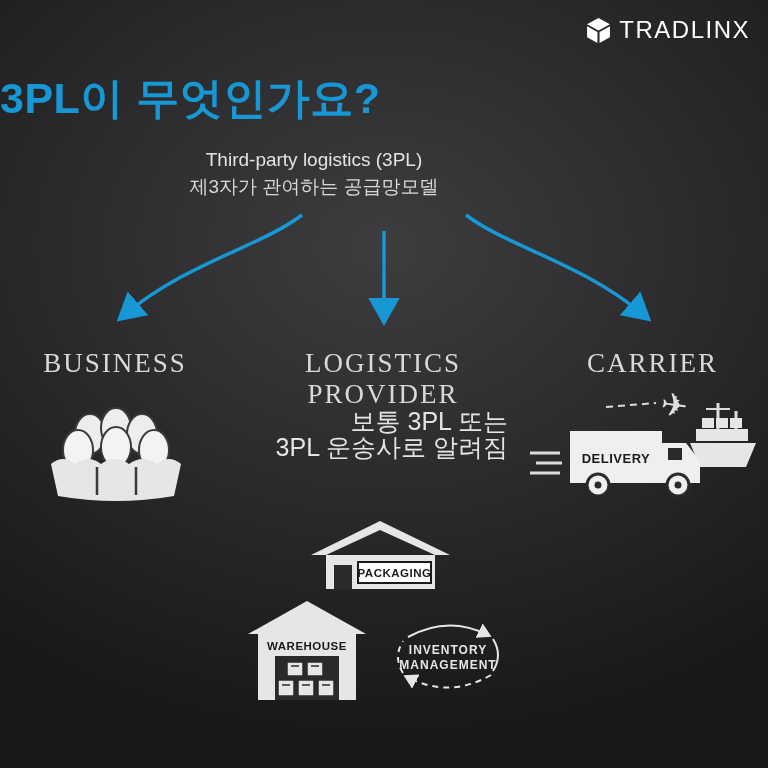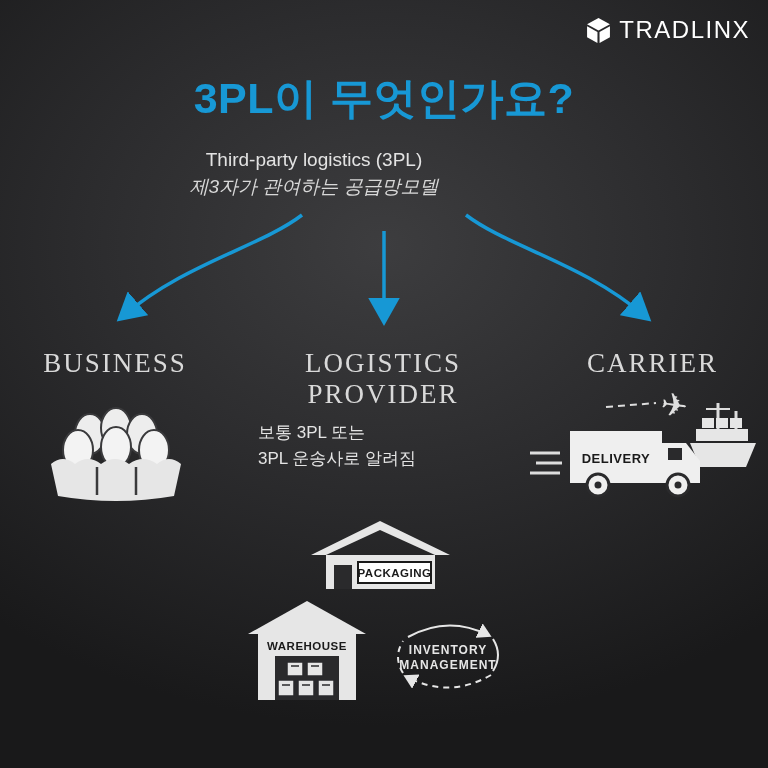--- a/index.html
+++ b/index.html
@@ -9,38 +9,38 @@
     background: radial-gradient(ellipse 620px 480px at 50% 32%, #3d3d3f 0%, #2c2c2e 48%, #19191a 100%);
     font-family:"Liberation Sans", sans-serif;
   }
   .abs { position:absolute; }
 
   
   .logo { top:16px; right:18px; display:flex; align-items:center; gap:7px; }
   .logo-text { color:#ffffff; font-size:24px; font-weight:normal; letter-spacing:1.5px; }
 
   
-  .title { top:70px; left:0; width:768px; text-align:center;
+  .title { top:70px; left:0; width:768px; text-align:left;
            font-size:43px; font-weight:bold; color:#1798d5; letter-spacing:0.5px; }
 
   
   .subtitle { top:146px; left:0; width:628px; text-align:center; color:#e3e3e3;
               font-size:19px; line-height:27px; }
-  .subtitle .l2 { color:#d8d8d8;font-style:italic; }
+  .subtitle .l2 { color:#d8d8d8; }
 
   
   .col-head { top:348px; text-align:center; color:#d9d9d9; font-size:27px;
               letter-spacing:2px; line-height:31px; font-weight:400;font-family:Liberation Serif, serif; }
   .col-head.business { left:10px;  width:210px; }
   .col-head.logistics { left:262px; width:242px; }
   .col-head.carrier { left:545px; width:215px; }
 
   
-  .provider-desc { top:420px; left:258px; width:250px; text-align:left;
-                   color:#e4e4e4; font-size:17px; line-height:26px; }
+  .provider-desc { top:408px; left:258px; width:250px; text-align:right;
+                   color:#e4e4e4; font-size:25px; line-height:26px; }
 
   svg { display:block; }
   .icon-fill { fill:#e6e6e6; }
   .icon-dark { fill:#2a2a2c; }
   .svg-label { font-family:"Liberation Sans", sans-serif; font-weight:bold; fill:#1a1a1a; }
   .svg-label-light { font-family:"Liberation Sans", sans-serif; font-weight:bold; fill:#e6e6e6; }
 </style>
 </head>
 <body>
 

